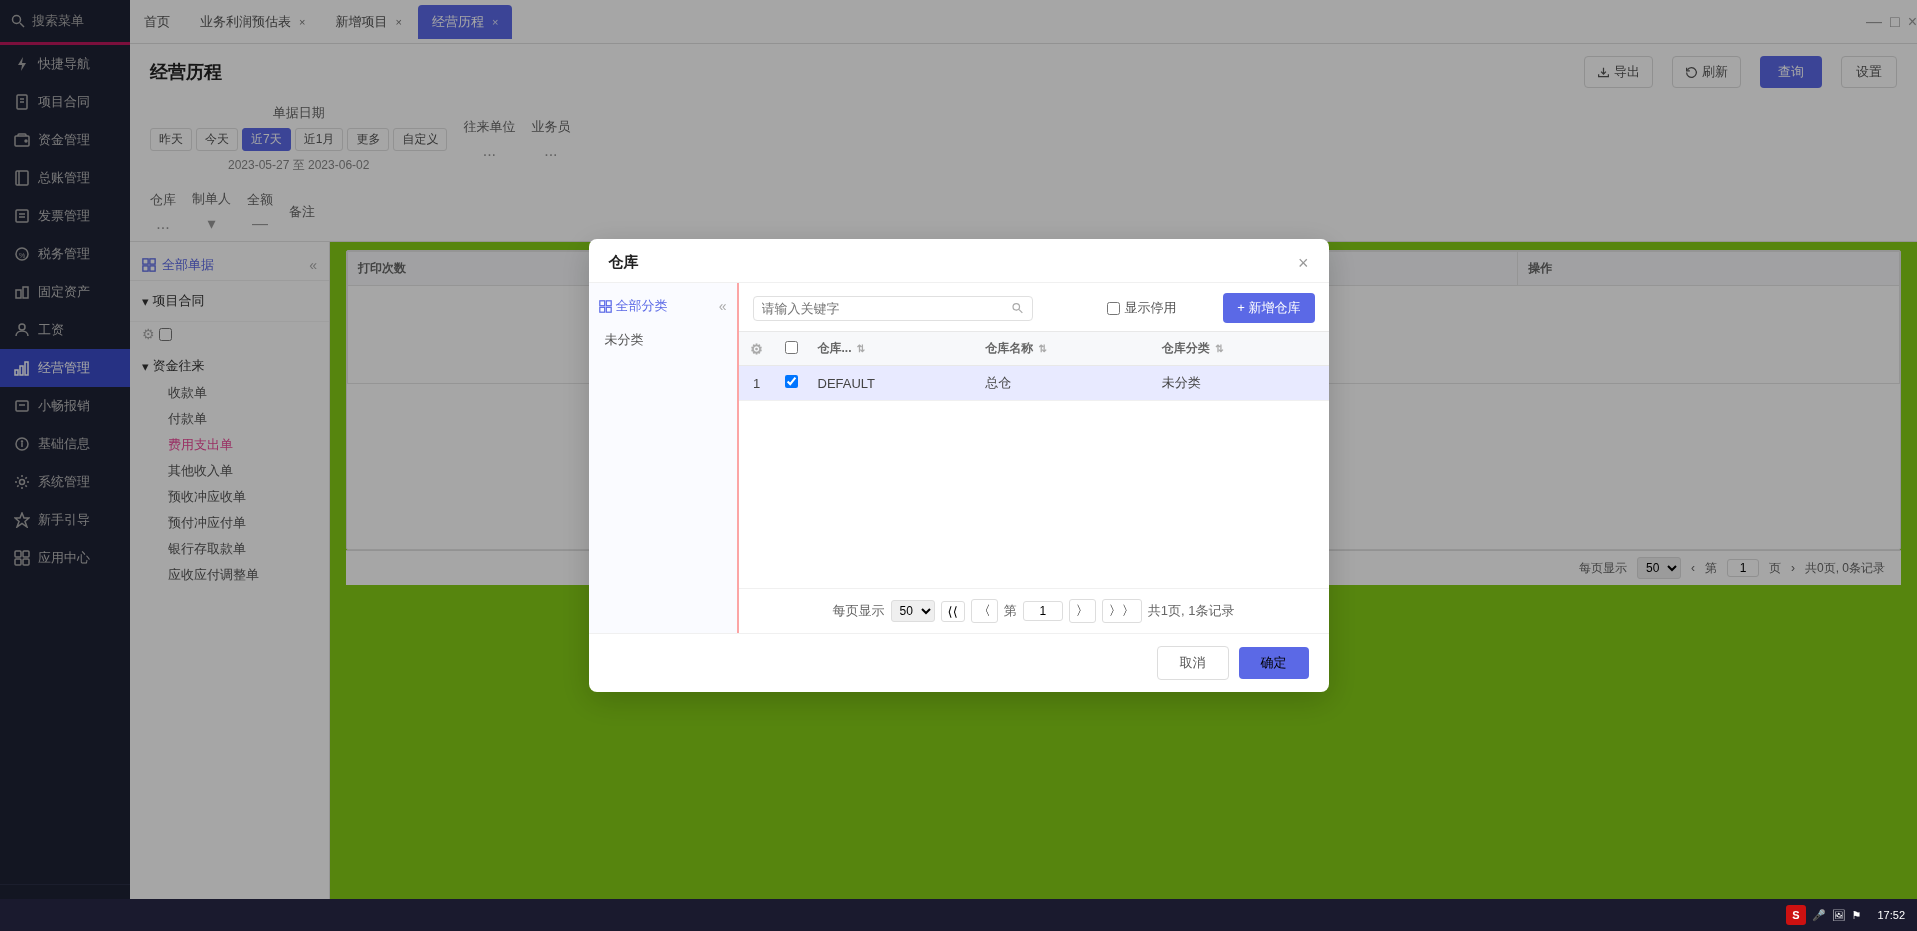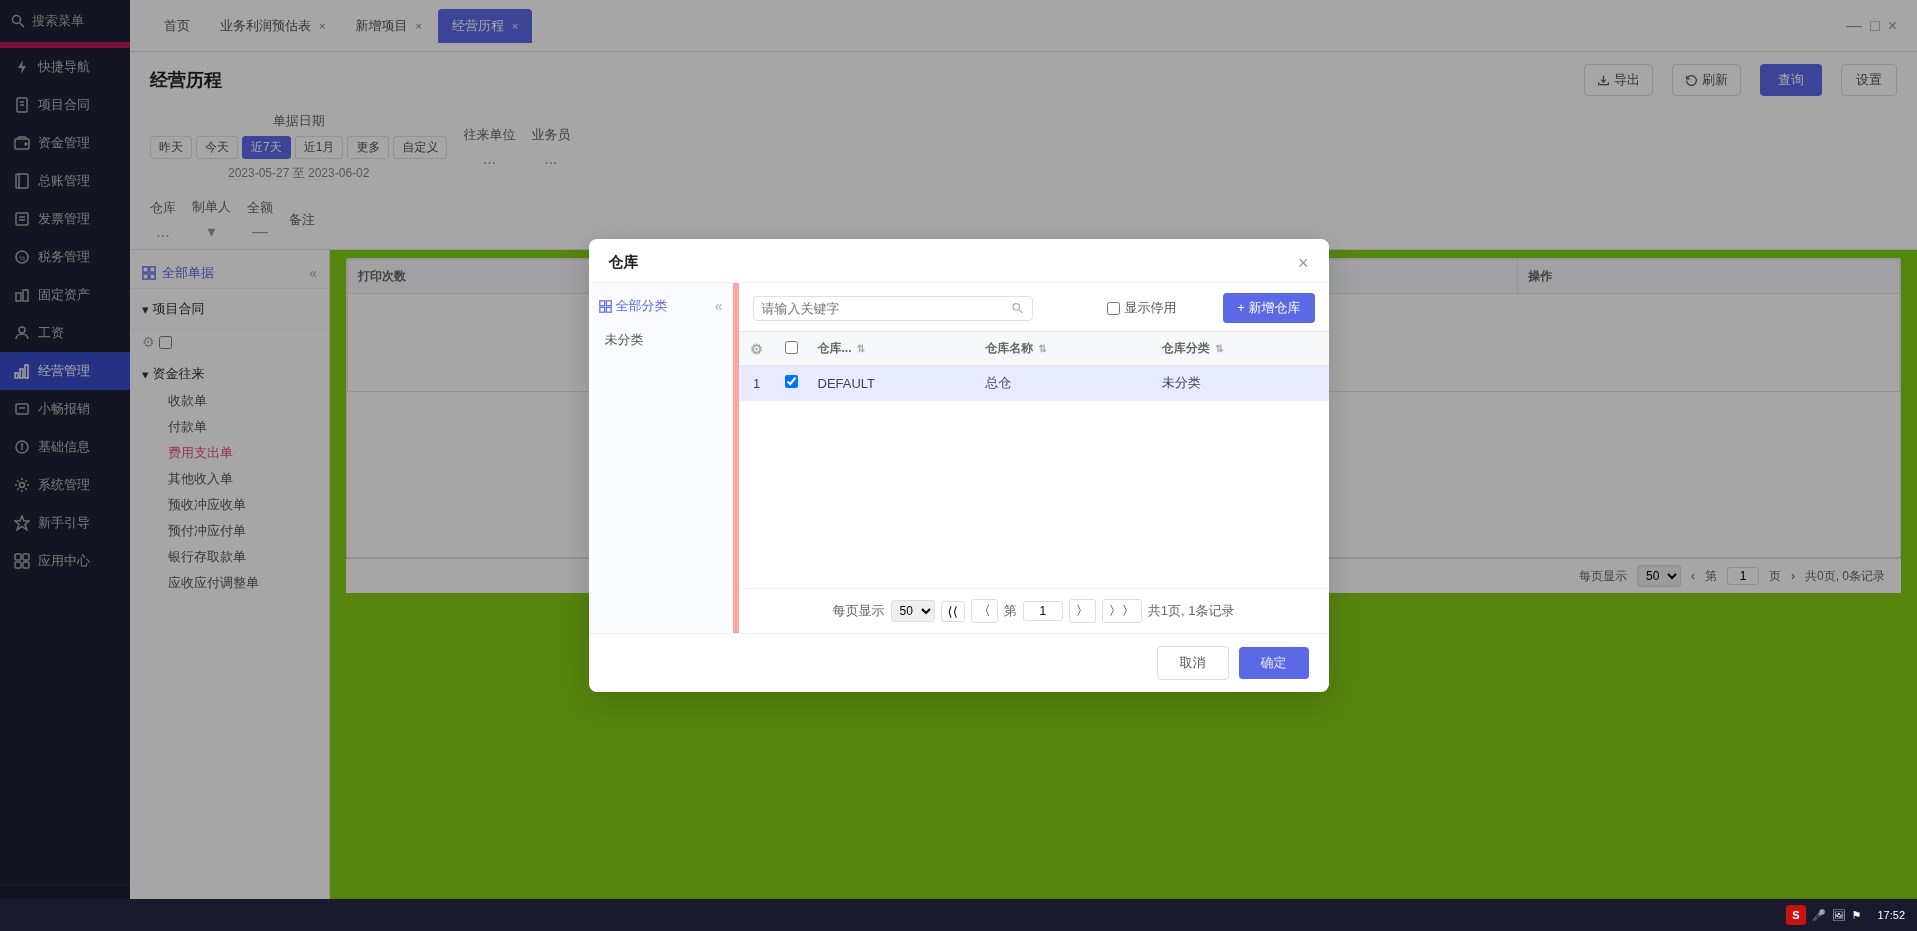--- a/index.html
+++ b/index.html
@@ -1,32 +1,32 @@
 <!DOCTYPE html>
 <html><head>
   <meta charset="utf-8">
   <style>
     * { box-sizing: border-box; margin: 0; padding: 0; }
     body { font-family: 'Microsoft YaHei', Arial, sans-serif; font-size: 13px; background: #f0f2f5; color: #333; width: 1917px; height: 931px; overflow: hidden; display: flex; }
 
     
     .sidebar { width: 130px; background: #1e2235; color: #ccc; display: flex; flex-direction: column; height: 931px; flex-shrink: 0; }
-    .sidebar-search { padding: 12px 10px; display: flex; align-items: center; gap: 6px; color: #aaa; font-size: 13px; border-bottom: 6px solid #be185d; cursor: pointer; }
+    .sidebar-search { padding: 12px 10px; display: flex; align-items: center; gap: 6px; color: #aaa; font-size: 13px; border-bottom: 3px solid #be185d; cursor: pointer; }
     .sidebar-search svg { width: 16px; height: 16px; }
     .sidebar-item { display: flex; align-items: center; gap: 8px; padding: 10px 14px; cursor: pointer; font-size: 13px; color: #bbb; }
     .sidebar-item.active { background: #3b4cca; color: #fff; }
     .sidebar-item svg { width: 16px; height: 16px; flex-shrink: 0; }
     .sidebar-bottom { margin-top: auto; border-top: 1px solid #2a2f45; padding: 8px 0; }
     .sidebar-bottom-item { display: flex; align-items: center; gap: 8px; padding: 8px 14px; color: #aaa; cursor: pointer; font-size: 12px; }
 
     
     .main { flex: 1; display: flex; flex-direction: column; height: 931px; overflow: hidden; }
 
     
-    .tab-bar { background: #fff; display: flex; align-items: center; border-bottom: 1px solid #e0e0e0; padding: 0 20px; height: 52px; gap: 2px; }
+    .tab-bar { background: #fff; display: flex; align-items: center; border-bottom: 1px solid #e0e0e0; padding: 0 0; height: 44px; gap: 2px; }
     .tab { padding: 8px 14px; font-size: 13px; color: #555; cursor: pointer; display: flex; align-items: center; gap: 4px; border-radius: 4px 4px 0 0; }
     .tab.active { background: #5b69e6; color: #fff; }
     .tab .close { font-size: 11px; margin-left: 4px; cursor: pointer; opacity: 0.8; }
     .tab-close-btn { color: inherit; }
 
     
     .content-header { background: #fff; padding: 12px 20px 0; border-bottom: 1px solid #e5e5e5; }
     .page-title-row { display: flex; align-items: center; justify-content: space-between; margin-bottom: 8px; }
     .page-title { font-size: 18px; font-weight: bold; color: #222; }
     .header-actions { display: flex; gap: 19px; margin-left: 32px; }
@@ -55,40 +55,40 @@
     .bottom-bar { background: #fff; border-top: 1px solid #e0e0e0; padding: 6px 16px; display: flex; align-items: center; justify-content: flex-end; gap: 10px; font-size: 12px; color: #666; }
     .page-size-select { border: 1px solid #ddd; border-radius: 3px; padding: 2px 4px; font-size: 12px; }
 
     
     .dialog-overlay { position: fixed; top: 0; left: 0; width: 1917px; height: 931px; background: rgba(0,0,0,0.35); z-index: 100; display: flex; align-items: center; justify-content: center; }
     .dialog { background: #fff; border-radius: 8px; width: 740px; box-shadow: 0 8px 32px rgba(0,0,0,0.18); display: flex; flex-direction: column; overflow: hidden; }
     .dialog-header { display: flex; align-items: center; justify-content: space-between; padding: 14px 20px 10px; border-bottom: 1px solid #f0f0f0; }
     .dialog-title { font-size: 15px; font-weight: 600; color: #222; }
     .dialog-close { cursor: pointer; color: #999; font-size: 18px; line-height: 1; }
     .dialog-body { display: flex; min-height: 350px; }
-    .dialog-sidebar { width: 150px; border-right: 6px solid #fca5a5; padding: 10px 0; background: #fafbff; }
+    .dialog-sidebar { width: 150px; border-right: 2px solid #fca5a5; padding: 10px 0; background: #fafbff; }
     .dialog-sidebar-item { padding: 8px 16px; font-size: 13px; color: #555; cursor: pointer; display: flex; align-items: center; gap: 6px; }
     .dialog-content { flex: 1; display: flex; flex-direction: column; padding: 10px 0 0; }
     .dialog-toolbar { display: flex; align-items: center; justify-content: space-between; padding: 0 14px 8px; gap: 10px; }
     .dialog-search { display: flex; align-items: center; border: 1px solid #e0e0e0; border-radius: 4px; padding: 4px 8px; gap: 6px; flex: 1; max-width: 280px; }
     .dialog-search input { border: none; outline: none; font-size: 13px; width: 100%; background: transparent; color: #555; }
     .dialog-show-disabled { display: flex; align-items: center; gap: 4px; font-size: 13px; color: #555; }
     .btn-add-warehouse { background: #5b69e6; color: #fff; border: none; border-radius: 4px; padding: 6px 14px; font-size: 13px; cursor: pointer; display: flex; align-items: center; gap: 4px; white-space: nowrap; }
     .dialog-table { width: 100%; border-collapse: collapse; font-size: 13px; }
     .dialog-table th { background: #f7f8fa; border-bottom: 1px solid #e8e8e8; border-top: 1px solid #e8e8e8; padding: 8px 10px; font-size: 12px; color: #666; text-align: left; }
     .dialog-table td { border-bottom: 1px solid #f0f0f0; padding: 8px 10px; font-size: 13px; color: #444; }
     .dialog-table tr.selected td { background: #e8eaff; }
     .sort-icon { font-size: 10px; color: #aaa; margin-left: 2px; }
     .dialog-pagination { display: flex; align-items: center; justify-content: center; padding: 10px 14px; gap: 6px; font-size: 13px; color: #666; border-top: 1px solid #f0f0f0; margin-top: auto; }
     .dialog-pagination .page-size { border: 1px solid #ddd; border-radius: 3px; padding: 2px 4px; font-size: 12px; }
     .dialog-pagination .page-input { border: 1px solid #ddd; border-radius: 3px; padding: 2px 6px; width: 40px; text-align: center; font-size: 12px; }
     .dialog-pagination .nav-btn { border: 1px solid #ddd; background: #fff; border-radius: 3px; padding: 2px 6px; cursor: pointer; font-size: 13px; }
     .dialog-footer { display: flex; align-items: center; justify-content: flex-end; gap: 10px; padding: 12px 20px; border-top: 1px solid #f0f0f0; }
     .btn-cancel { background: #fff; color: #555; border: 1px solid #ddd; border-radius: 4px; padding: 7px 22px; font-size: 13px; cursor: pointer; }
-    .btn-confirm { background: #5b69e6; color: #e5e5e5; border: none; border-radius: 4px; padding: 7px 22px; font-size: 13px; cursor: pointer; }
+    .btn-confirm { background: #5b69e6; color: #000000; border: none; border-radius: 4px; padding: 7px 22px; font-size: 13px; cursor: pointer; }
 
     
     .win-taskbar { position: fixed; bottom: 0; left: 0; right: 0; height: 32px; background: #1a1a2e; display: flex; align-items: center; justify-content: flex-end; padding: 0 12px; z-index: 200; gap: 8px; }
     .win-taskbar .time { color: #fff; font-size: 11px; }
 
     .checkbox-cell { text-align: center; width: 30px; }
     input[type="checkbox"] { cursor: pointer; }
 
     .gear-icon { color: #aaa; cursor: pointer; font-size: 14px; }
     .table-scroll { overflow-x: auto; }

